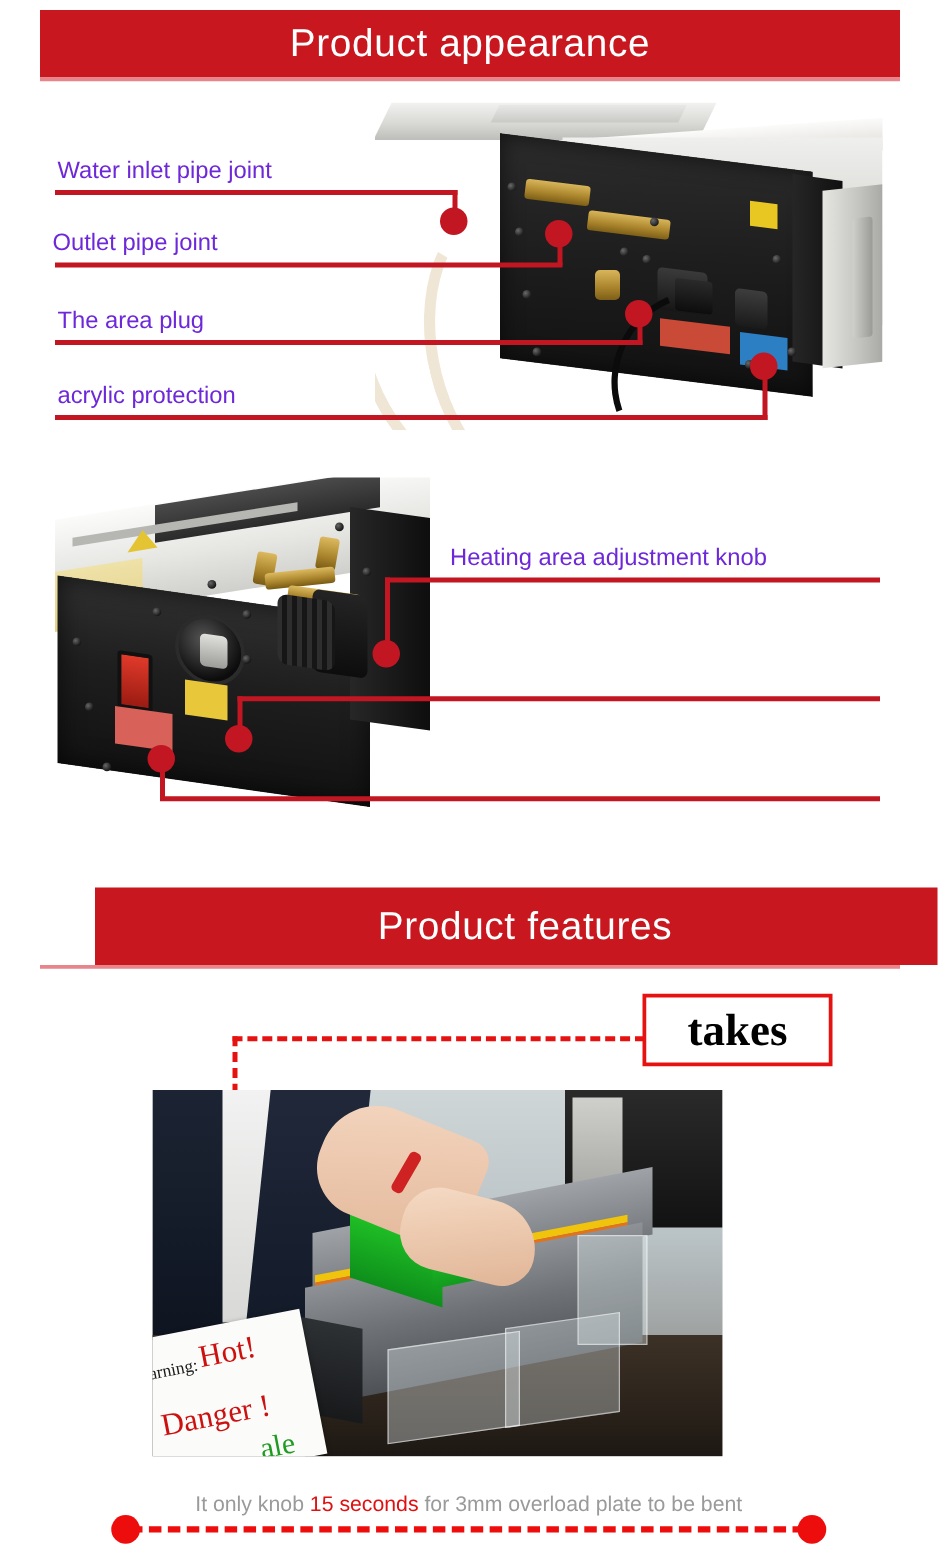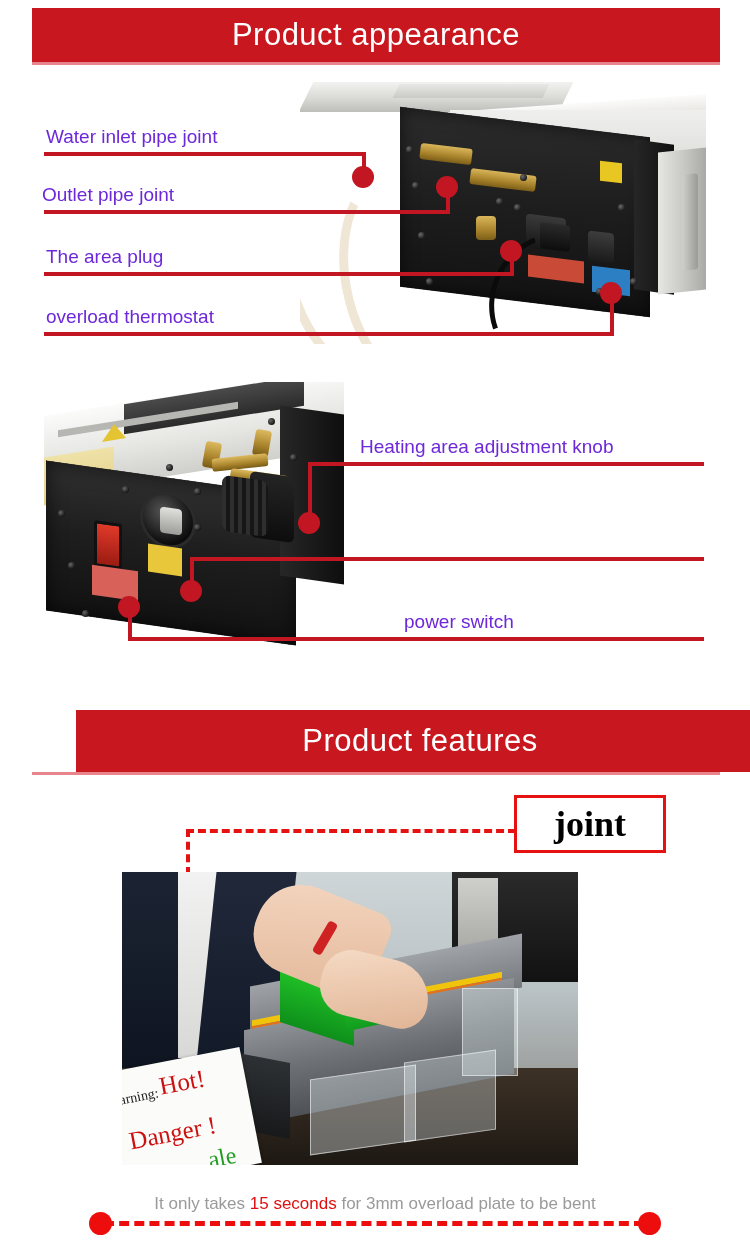--- a/index.html
+++ b/index.html
@@ -478,21 +478,21 @@
   <div class="ann-label" style="left:42px; top:184px;">Outlet pipe joint</div>
   <div class="ann-line ann-h" style="left:44px; top:210px; width:406px;"></div>
   <div class="ann-line ann-v" style="left:446px; top:188px; height:24px;"></div>
   <div class="ann-dot" style="left:436px; top:176px; width:22px; height:22px;"></div>
 
   <div class="ann-label" style="left:46px; top:246px;">The area plug</div>
   <div class="ann-line ann-h" style="left:44px; top:272px; width:470px;"></div>
   <div class="ann-line ann-v" style="left:510px; top:252px; height:24px;"></div>
   <div class="ann-dot" style="left:500px; top:240px; width:22px; height:22px;"></div>
 
-  <div class="ann-label" style="left:46px; top:306px;">overload thermostat</div>
+  <div class="ann-label" style="left:46px; top:306px;">acrylic protection</div>
   <div class="ann-line ann-h" style="left:44px; top:332px; width:570px;"></div>
   <div class="ann-line ann-v" style="left:610px; top:294px; height:42px;"></div>
   <div class="ann-dot" style="left:600px; top:282px; width:22px; height:22px;"></div>
 
   <div class="photo" id="photo-machine-front">
     <div class="p2-bed"></div>
     <div class="p2-bed-dark"></div>
     <div class="p2-slot"></div>
     <div class="p2-tri"></div>
     <div class="p2-sidelabel"></div>
@@ -522,32 +522,31 @@
 
   <div class="ann-label right" style="left:360px; top:436px; width:340px;">Heating area adjustment knob</div>
   <div class="ann-line ann-h" style="left:308px; top:462px; width:396px;"></div>
   <div class="ann-line ann-v" style="left:308px; top:462px; height:60px;"></div>
   <div class="ann-dot" style="left:298px; top:512px; width:22px; height:22px;"></div>
 
   <div class="ann-line ann-h" style="left:190px; top:557px; width:514px;"></div>
   <div class="ann-line ann-v" style="left:190px; top:557px; height:32px;"></div>
   <div class="ann-dot" style="left:180px; top:580px; width:22px; height:22px;"></div>
 
-  <div class="ann-label right" style="left:404px; top:611px; width:296px;">power switch</div>
   <div class="ann-line ann-h" style="left:128px; top:637px; width:576px;"></div>
   <div class="ann-line ann-v" style="left:128px; top:608px; height:32px;"></div>
   <div class="ann-dot" style="left:118px; top:596px; width:22px; height:22px;"></div>
 
   <div class="banner" id="banner-features">
     <span>Product   features</span>
   </div>
   <div class="banner-underline" id="banner-features-ul"></div>
 
   <div id="quick-box">
-    <span>joint</span>
+    <span>takes</span>
   </div>
   <div class="dash-h" style="left:186px; top:829px; width:330px;"></div>
   <div class="dash-v" style="left:186px; top:829px; height:46px;"></div>
 
   <div class="photo" id="photo-bending-demo">
     <div class="d-wallL"></div>
     <div class="d-shirt"></div>
     <div class="d-jacket"></div>
     <div class="d-wallR"></div>
     <div class="d-monitor"></div>
@@ -567,19 +566,19 @@
     <div class="d-hand"></div>
     <div class="d-sign">
       <span class="s-line1">Warning:</span>
       <span class="s-hot">Hot!</span>
       <span class="s-danger">Danger !</span>
       <span class="s-green">ale</span>
     </div>
   </div>
 
   <div id="caption-bend">
-    <span>It only takes </span><span class="hl">15 seconds</span><span> for 3mm overload plate to be bent</span>
+    <span>It only knob </span><span class="hl">15 seconds</span><span> for 3mm overload plate to be bent</span>
   </div>
   <div class="dash-h" style="left:104px; top:1221px; width:540px; border-top-width:5px; border-color:#ee0d0d;"></div>
   <div class="bullet-dot" style="left:89px; top:1212px; width:23px; height:23px;"></div>
   <div class="bullet-dot" style="left:638px; top:1212px; width:23px; height:23px;"></div>
 
 </div>
 
 </body></html>

